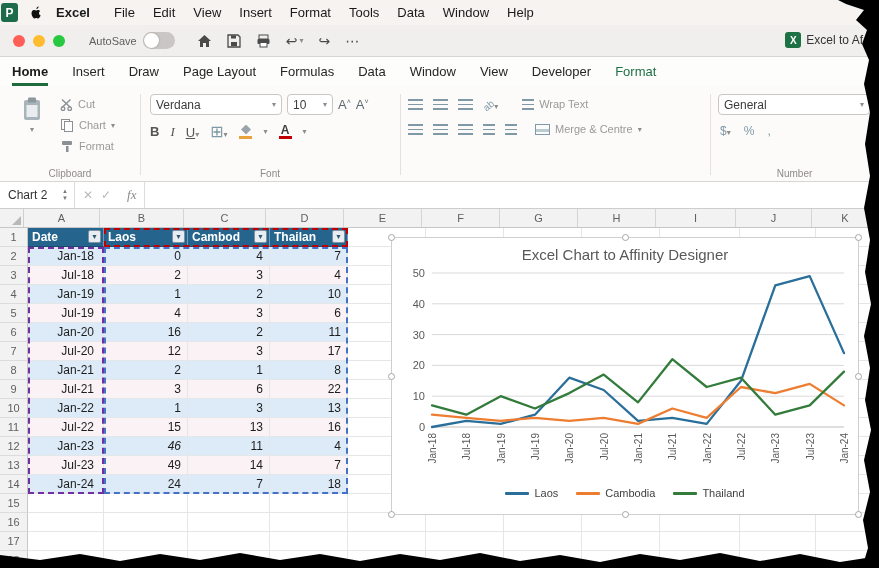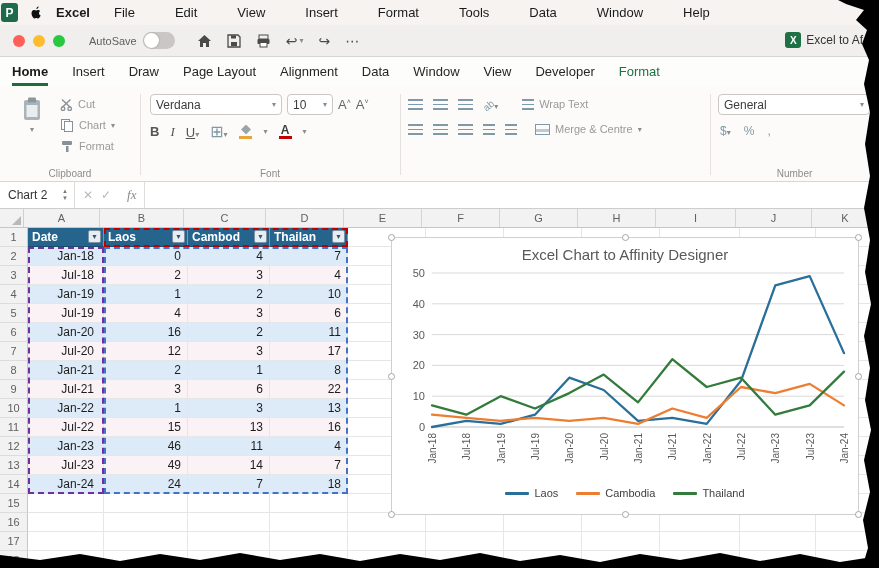--- a/index.html
+++ b/index.html
@@ -7,21 +7,21 @@
   .screen { position:relative; width:879px; height:568px; overflow:hidden;
             font-family:"Liberation Sans", sans-serif; background:#fff; }
 
   
   .menubar { position:absolute; top:0; left:0; width:100%; height:25px; background:#f6f3f1;
              display:flex; align-items:center; gap:0; font-size:13px; color:#1a1a1a; }
   .p-badge { width:17px; height:19px; margin-left:1px; background:#1d6b4b; border-radius:3px;
              color:#fff; font-weight:bold; font-size:12px; display:flex; align-items:center; justify-content:center; }
   .apple { margin-left:12px; display:flex; align-items:center; }
   .mb-app { font-weight:bold; margin-left:14px; }
-  .mb-items { display:flex; gap:40px; margin-left:24px; }
+  .mb-items { display:flex; gap:18px; margin-left:24px; }
   .mb-item { cursor:default; }
 
   
   .titlebar { position:absolute; top:25px; left:0; width:100%; height:32px; background:#f1efee;
               border-bottom:1px solid #d9d5d2; display:flex; align-items:center; }
   .tl { width:12px; height:12px; border-radius:50%; margin-right:8px; }
   .tl.red { background:#ff5f57; margin-left:13px; }
   .tl.yellow { background:#febc2e; }
   .tl.green { background:#28c840; }
   .autosave { display:flex; align-items:center; gap:6px; margin-left:16px; }
@@ -207,21 +207,21 @@
       <span class="xl-badge">X</span>
       <span class="doc-title">Excel to Af</span>
     </div>
   </div>
 
   <div class="tabrow">
       <div class="tab active">Home</div>
       <div class="tab">Insert</div>
       <div class="tab">Draw</div>
       <div class="tab">Page Layout</div>
-      <div class="tab">Alignment</div>
+      <div class="tab">Formulas</div>
       <div class="tab">Data</div>
       <div class="tab">Window</div>
       <div class="tab">View</div>
       <div class="tab">Developer</div>
       <div class="tab green">Format</div>
     </div>
 
   <div class="ribbon">
 
     <div class="rgroup g-clip">
@@ -534,21 +534,21 @@
           <div class="cell" style="width: 78px;"></div>
           <div class="cell" style="width: 78px;"></div>
           <div class="cell" style="width: 78px;"></div>
           <div class="cell" style="width: 80px;"></div>
           <div class="cell" style="width: 76px;"></div>
           <div class="cell" style="width: 67px;"></div>
         </div>
         <div class="grow">
           <div class="rowhead">12</div>
           <div class="cell band-a date-cell" style="width: 76px;">Jan-23</div>
-          <div class="cell band-a num-cell" style="width: 84px;">46</div>
+          <div class="cell band-a num-cell" style="width: 84px; font-style: italic;">46</div>
           <div class="cell band-a num-cell" style="width: 82px;">11</div>
           <div class="cell band-a num-cell" style="width: 78px;">4</div>
           <div class="cell" style="width: 78px;"></div>
           <div class="cell" style="width: 78px;"></div>
           <div class="cell" style="width: 78px;"></div>
           <div class="cell" style="width: 78px;"></div>
           <div class="cell" style="width: 80px;"></div>
           <div class="cell" style="width: 76px;"></div>
           <div class="cell" style="width: 67px;"></div>
         </div>

